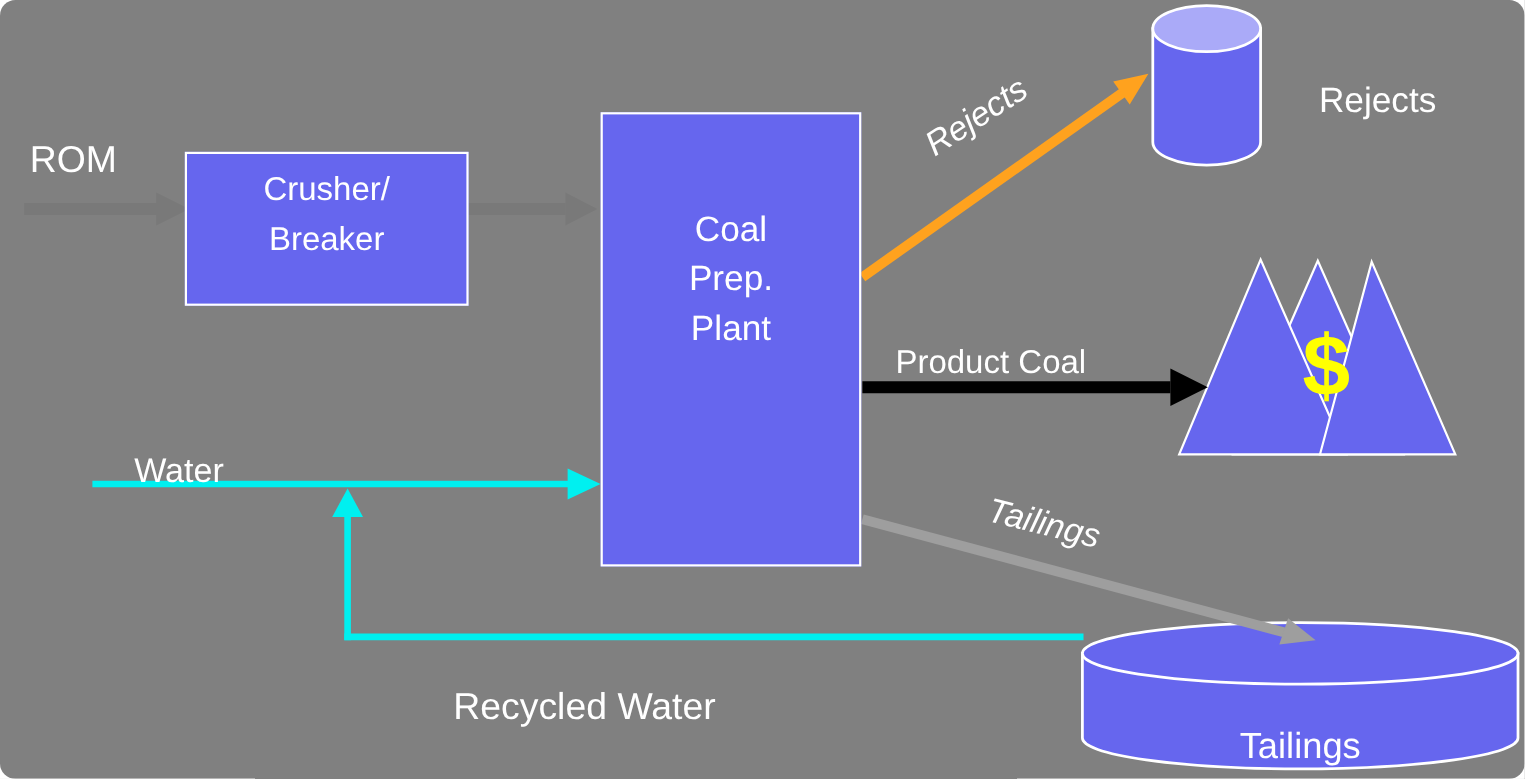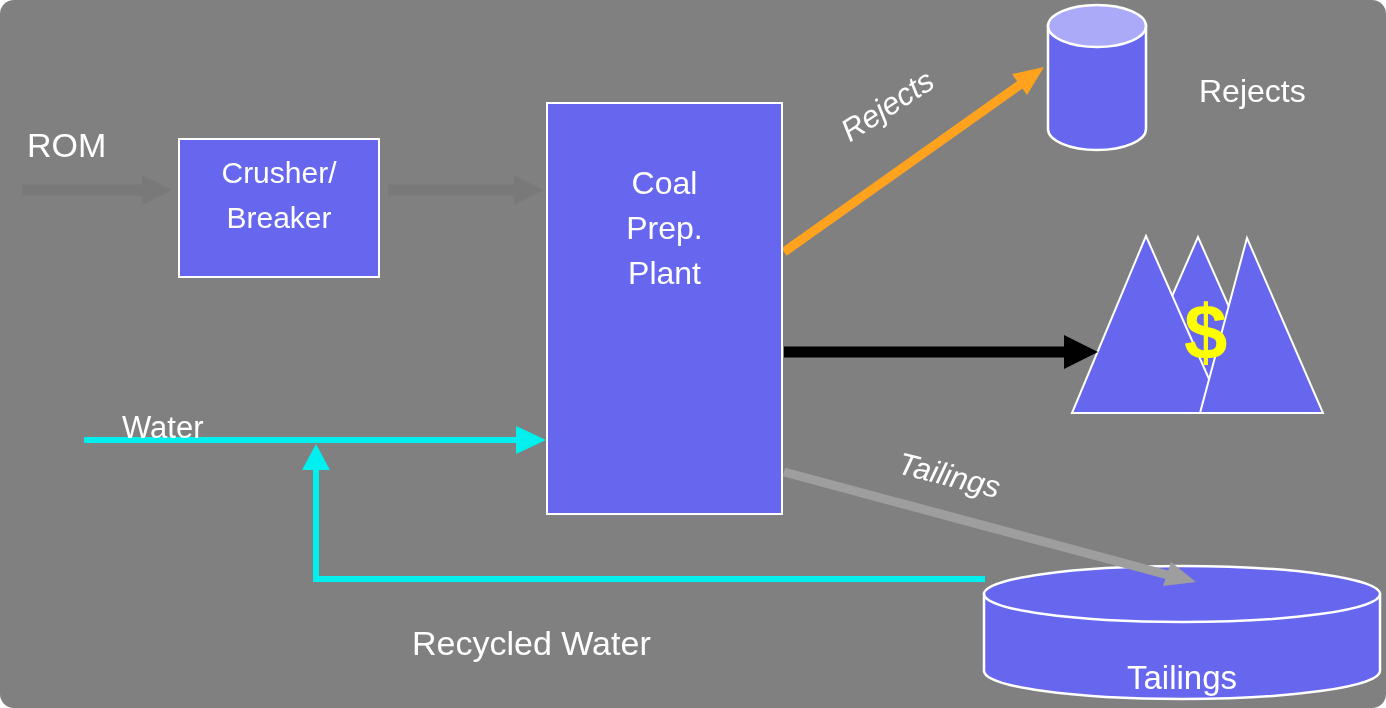--- a/index.html
+++ b/index.html
@@ -12,24 +12,24 @@
     font-family:"Liberation Sans", sans-serif;
     color:#FFFFFF;
   }
   .layer{position:absolute;left:0;top:0;}
   .lbl{position:absolute;white-space:nowrap;color:#FFFFFF;}
   .lbl-rom{left:27px;top:126px;font-size:34px;}
   .node{
     position:absolute;background:#6666EE;border:2px solid #FFFFFF;
     box-sizing:border-box;text-align:center;color:#FFFFFF;
   }
-  .node-crusher{left:178px;top:138px;width:202px;height:140px;
+  .node-crusher{left:168px;top:138px;width:258px;height:140px;
     font-size:30px;line-height:45px;padding-top:10px;}
   .node-plant{left:546px;top:102px;width:237px;height:413px;
-    font-size:32px;line-height:45px;padding-top:57px;}
+    font-size:32px;line-height:45px;padding-top:82px;}
   .lbl-rejects{left:836px;top:88px;font-size:31px;font-style:italic;
     transform:rotate(-33deg);transform-origin:center;}
   .lbl-rejects-disposal{left:1199px;top:24px;font-size:32px;line-height:45px;white-space:pre-line;}
   .lbl-product{left:814px;top:313px;font-size:30px;}
   .lbl-tailings{left:897px;top:458px;font-size:31px;font-style:italic;
     transform:rotate(14deg);transform-origin:center;}
   .lbl-water{left:122px;top:410px;font-size:31px;}
   .lbl-recycled{left:412px;top:624px;font-size:34px;}
   .lbl-dollar{left:1184px;top:293px;font-size:78px;line-height:78px;
     font-weight:bold;color:#FFFF00;}
@@ -107,20 +107,21 @@
     <div>Prep.</div>
     <div>Plant</div>
   </div>
 
   <div class="lbl lbl-rejects">Rejects</div>
 
   <div class="lbl lbl-rejects-disposal">
     <div>Rejects</div>
   </div>
 
+  <div class="lbl lbl-product">Product Coal</div>
 
   <div class="lbl lbl-dollar">$</div>
 
   <div class="lbl lbl-tailings">Tailings</div>
 
   <div class="lbl lbl-water">Water</div>
 
   <div class="lbl lbl-recycled">Recycled Water</div>
 
   <div class="lbl lbl-tailings-disposal">

